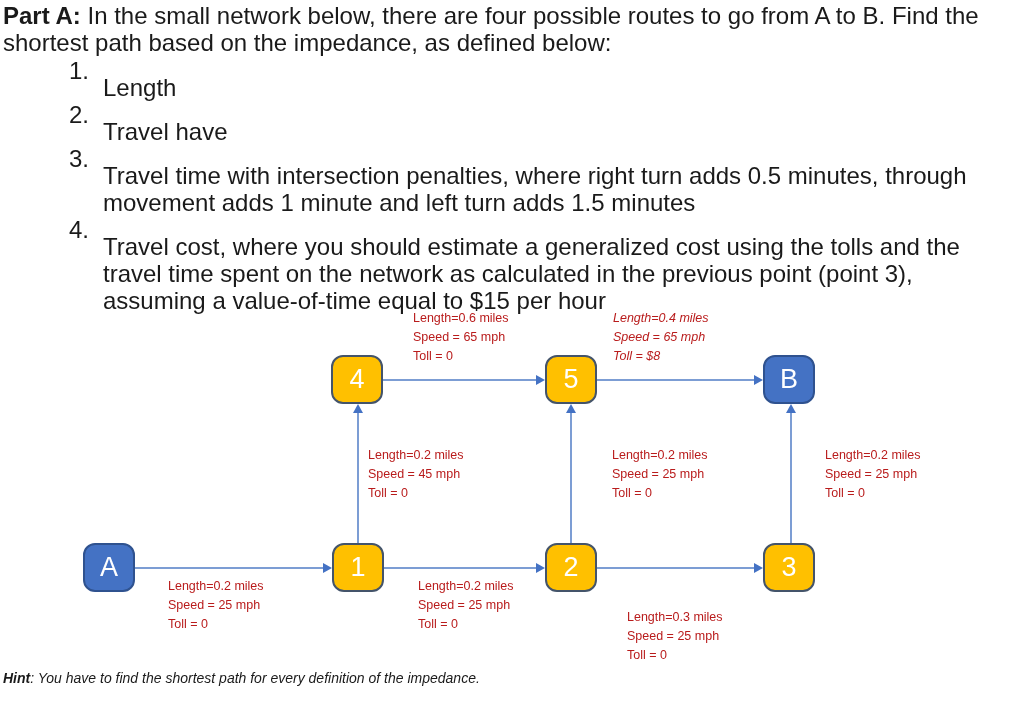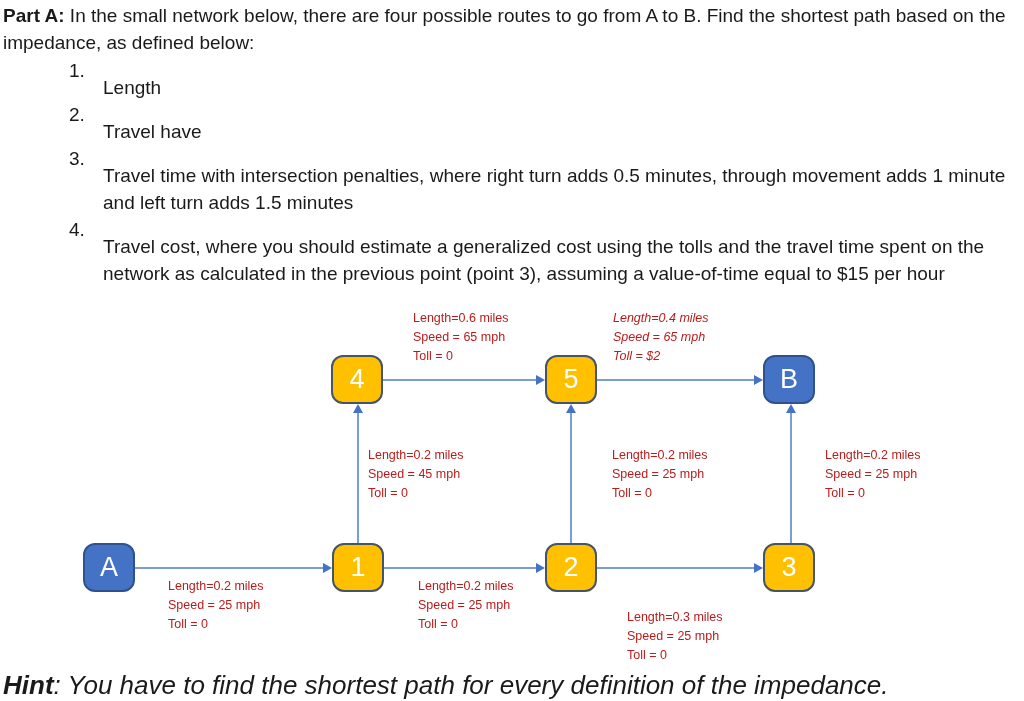--- a/index.html
+++ b/index.html
@@ -7,30 +7,30 @@
   body {
     background:#ffffff;
     font-family:"Liberation Sans", sans-serif;
     color:#1a1a1a;
     position:relative;
     overflow:hidden;
   }
   
   .doc {
     position:absolute; left:3px; top:2px; width:1016px;
-    font-size:19px; line-height:27px;
+    font-size:24px; line-height:27px;
   }
   .bold { font-weight:bold; }
   .doc-list { margin-top:1px; }
   .doc-li { display:flex; }
   .li-num { margin-left:66px; width:34px; flex:none; }
   .li-text { width:916px;margin-top:17px; }
   .hint {
     position:absolute; left:3px; top:670px;
-    font-size:26px; font-style:italic; white-space:nowrap;
+    font-size:14px; font-style:italic; white-space:nowrap;
   }
   
   .diagram { position:absolute; left:0; top:0; width:1024px; height:701px; }
   .node {
     position:absolute; width:52px; height:49px;
     border-radius:12px;
     display:flex; align-items:center; justify-content:center;
     font-size:27px; color:#ffffff;
   }
   .node.blue   { background:#4472C4; border:2px solid #2F528F; }
@@ -162,17 +162,17 @@
     <div>Toll = 0</div>
   </div>
   <div class="edge-label" style="left:413px; top:309px;">
     <div>Length=0.6 miles</div>
     <div>Speed = 65 mph</div>
     <div>Toll = 0</div>
   </div>
   <div class="edge-label" style="left:613px; top:309px;font-style:italic;">
     <div>Length=0.4 miles</div>
     <div>Speed = 65 mph</div>
-    <div>Toll = $2</div>
+    <div>Toll = $8</div>
   </div>
 </div>
 
 <div class="hint"><span class="bold">Hint</span><span>: You have to find the shortest path for every definition of the impedance.</span></div>
 
 </body></html>

